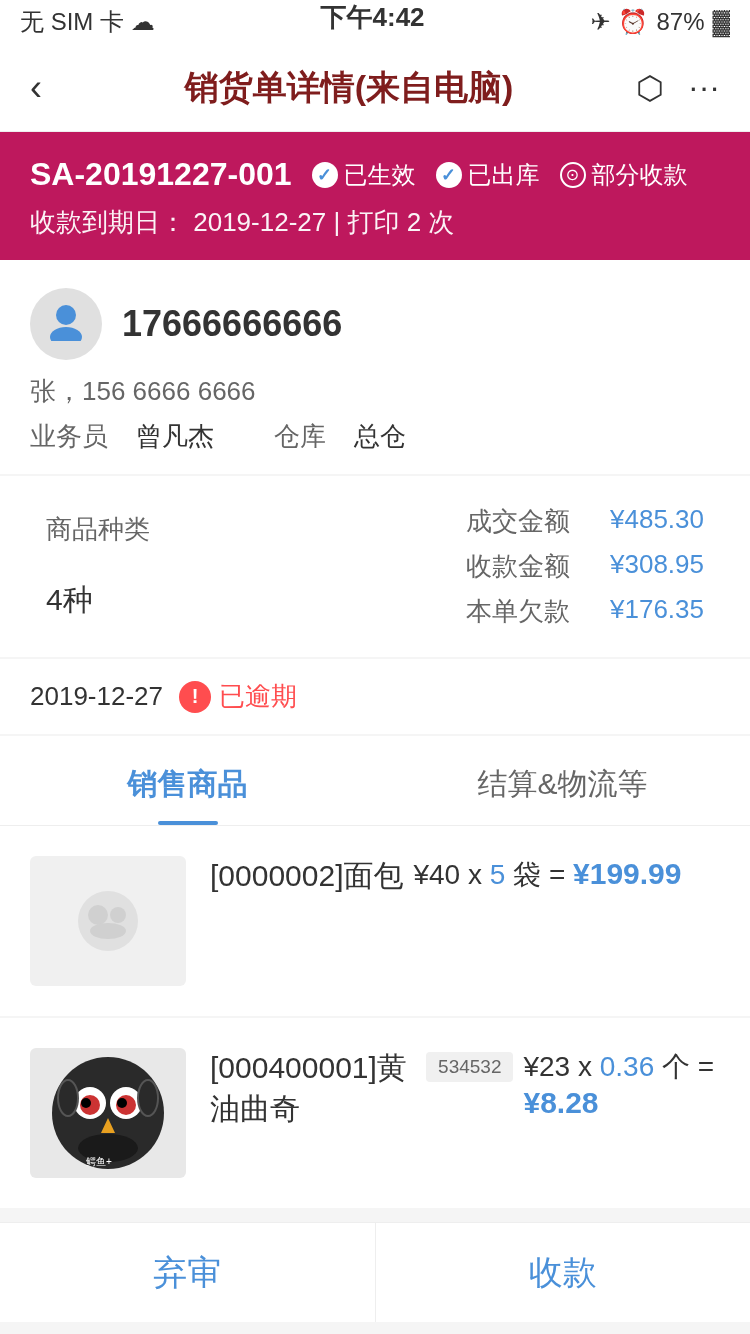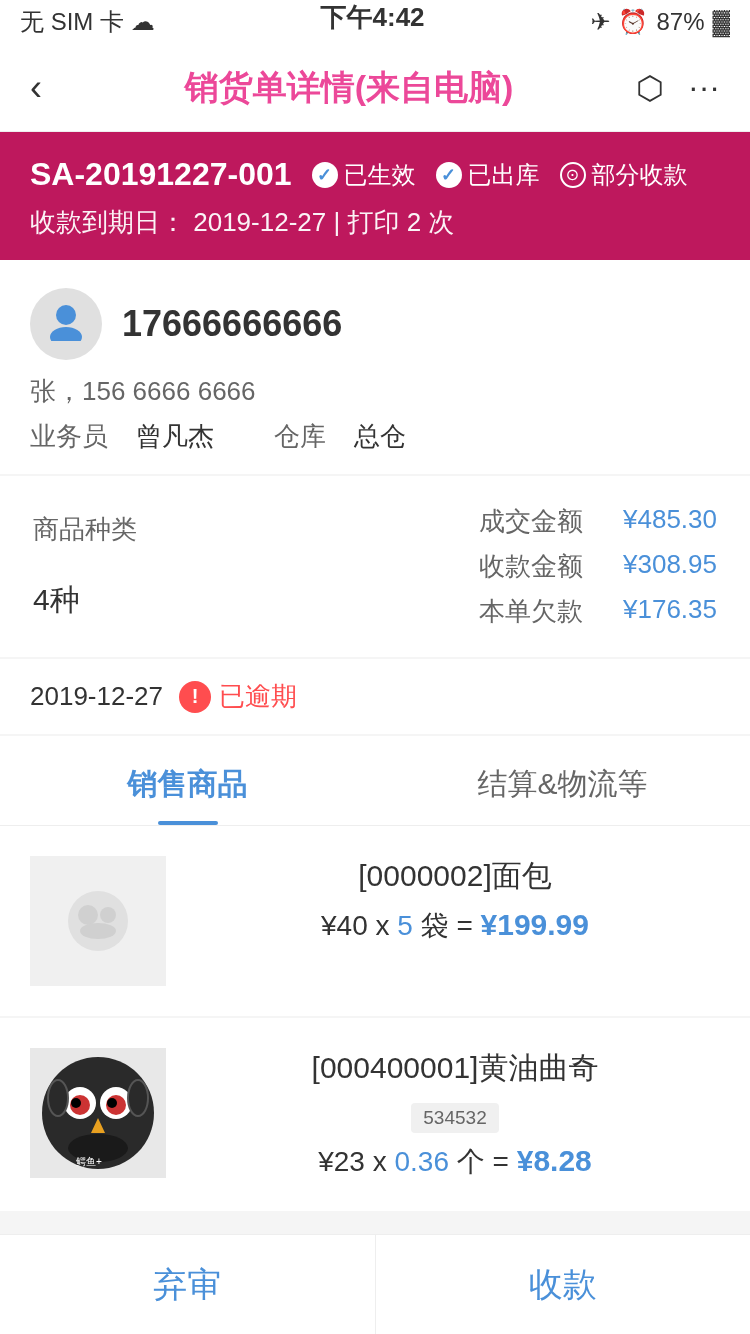--- a/index.html
+++ b/index.html
@@ -41,21 +41,21 @@
       font-size: 36px;
       color: #333;
       cursor: pointer;
       padding: 10px 20px 10px 0;
     }
     .nav-title {
       flex: 1;
       text-align: center;
       font-size: 34px;
       font-weight: 600;
-      color: #ec4899;
+      color: #7f1d1d;
     }
     .nav-actions {
       display: flex;
       align-items: center;
       gap: 24px;
     }
     .nav-icon {
       font-size: 32px;
       color: #333;
       cursor: pointer;
@@ -157,21 +157,21 @@
       font-size: 26px;
       color: #333;
     }
     .meta-item { display: flex; gap: 28px; align-items: center; }
     .meta-label { color: #666; }
     .meta-value { color: #333; }
 
     
     .stats-section {
       background: #fff;
-      padding: 28px 33px;
+      padding: 28px 46px;
       margin-bottom: 2px;
       display: flex;
       justify-content: space-between;
     }
     .stats-left { display: flex; flex-direction: column; gap: 4px; justify-content: center; }
     .stats-label { font-size: 26px; color: #666; }
     .stats-value { font-size: 30px; color: #333; font-weight: 500; margin-top: 29px; }
     .stats-right { display: flex; flex-direction: column; gap: 10px; align-items: flex-end; }
     .stat-row { display: flex; justify-content: space-between; gap: 40px; font-size: 26px; }
     .stat-name { color: #666; }
@@ -248,36 +248,35 @@
     }
     .product-item {
       background: #fff;
       display: flex;
       align-items: flex-start;
       padding: 30px;
       gap: 24px;
       margin-bottom: 2px;
     }
     .product-image {
-      width: 136px;
+      width: 156px;
       height: 130px;
-      border-radius: 0;
+      border-radius: 6px;
       background: #f0f0f0;
       flex-shrink: 0;
       display: flex;
       align-items: center;
       justify-content: center;
       overflow: hidden;
     }
     .product-info {
       flex: 1;
       display: flex;
-      flex-direction: column;
+      flex-direction: row;
       gap: 10px;
-      align-items: center;
     }
     .product-name {
       font-size: 30px;
       color: #333;
       font-weight: 500;
     }
     .product-tag {
       display: inline-block;
       background: #f0f0f0;
       color: #666;
@@ -288,21 +287,21 @@
     .product-price-row {
       font-size: 28px;
       color: #333;
     }
     .price-blue { color: #4A90D9; }
     .price-total { color: #4A90D9; font-weight: 600; font-size: 30px; }
 
     
     .bottom-bar {
       position: fixed;
-      bottom: 0;
+      bottom: 12px;
       left: 0;
       width: 750px;
       height: 100px;
       background: #fff;
       border-top: 1px solid #eee;
       display: flex;
     }
     .bottom-btn {
       flex: 1;
       display: flex;

